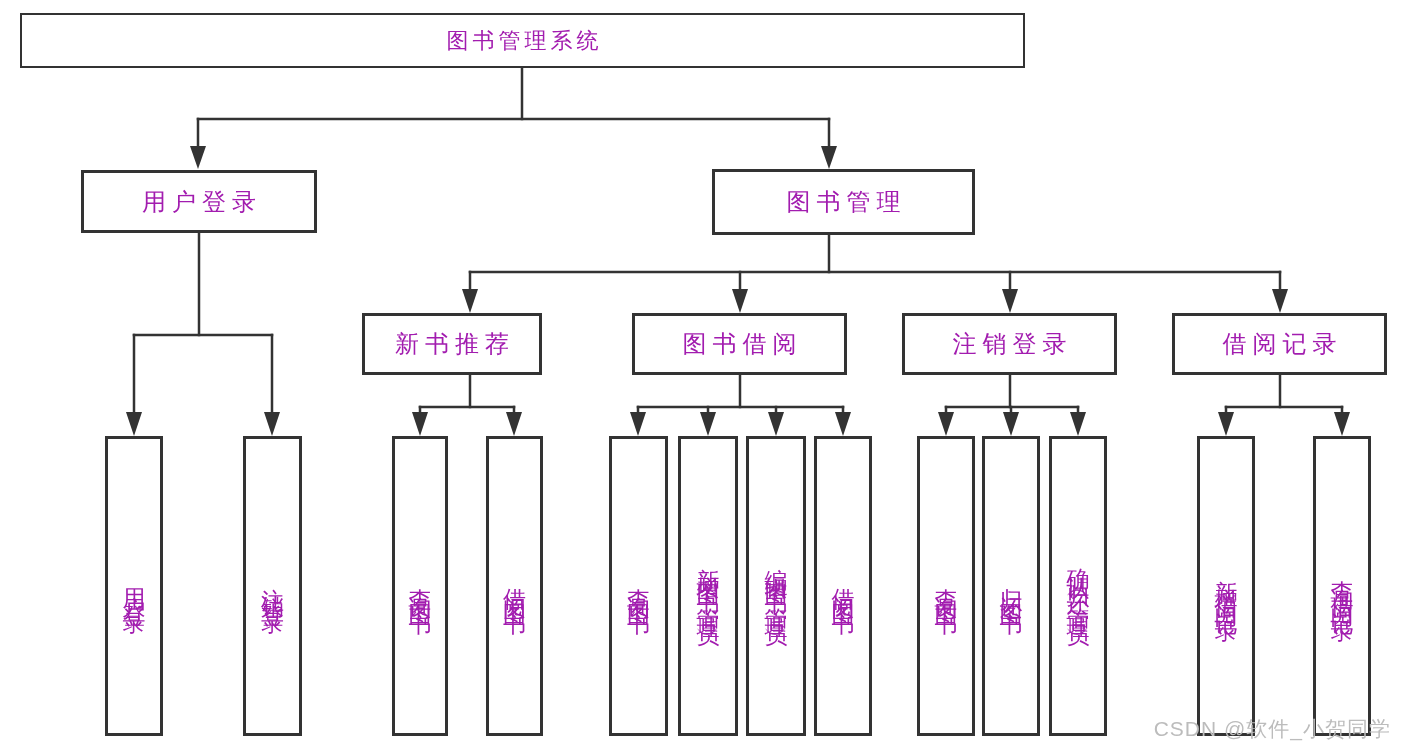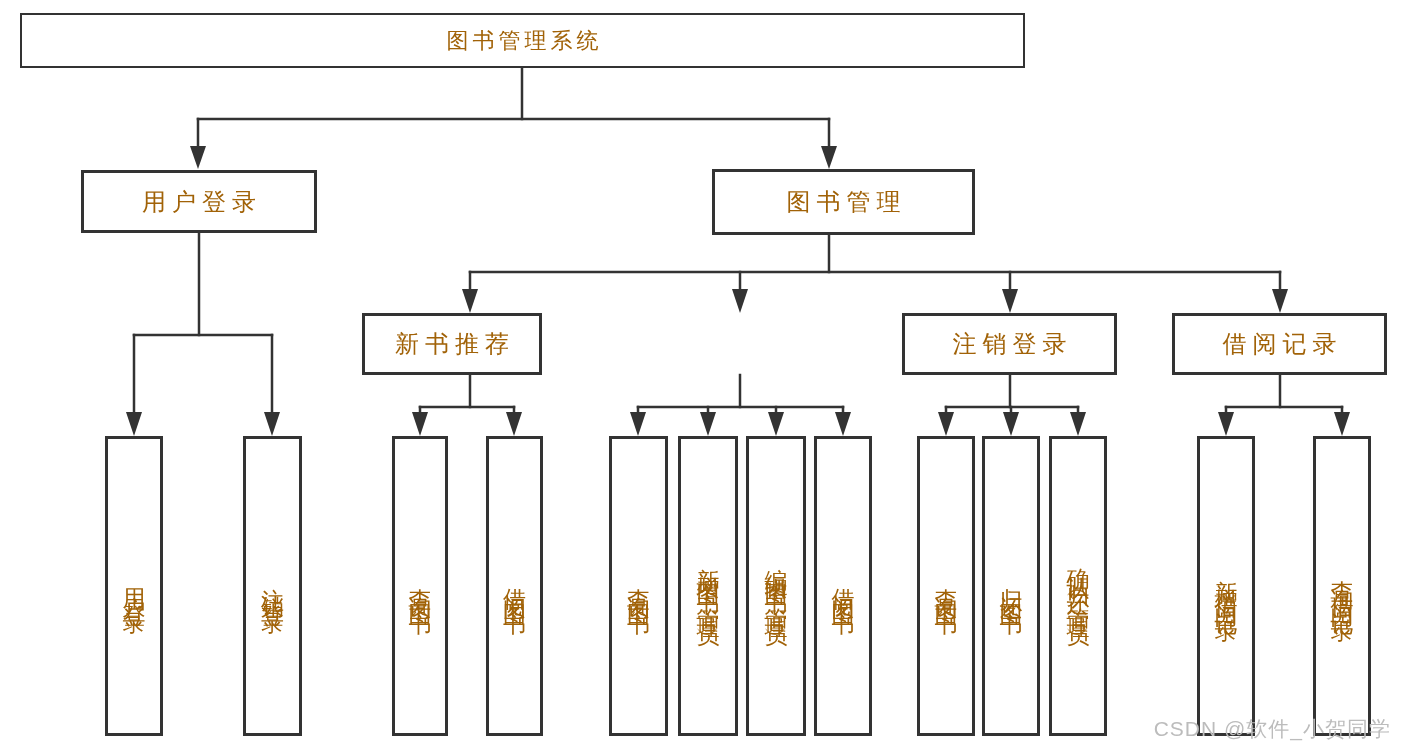--- a/index.html
+++ b/index.html
@@ -18,21 +18,21 @@
     width: 1405px; height: 747px;
     z-index: 1;
   }
   .node {
     position: absolute;
     border: 3px solid #333333;
     background: #ffffff;
     display: flex;
     align-items: center;
     justify-content: center;
-    color: #a16207;
+    color: #a21caf;
     z-index: 2;
   }
   .node.root { border-width: 2px; }
   .node.h span {
     font-size: 24px;
     letter-spacing: 6px;
     text-indent: 6px;
     white-space: nowrap;
   }
   .node.root span {
@@ -148,20 +148,23 @@
   <div class="node h" style="left:81px;top:170px;width:236px;height:63px">
     <span>用户登录</span>
   </div>
   <div class="node h" style="left:712px;top:169px;width:263px;height:66px">
     <span>图书管理</span>
   </div>
 
   <div class="node h" style="left:362px;top:313px;width:180px;height:62px">
     <span>新书推荐</span>
   </div>
+  <div class="node h" style="left:632px;top:313px;width:215px;height:62px">
+    <span>图书借阅</span>
+  </div>
   <div class="node h" style="left:902px;top:313px;width:215px;height:62px">
     <span>注销登录</span>
   </div>
   <div class="node h" style="left:1172px;top:313px;width:215px;height:62px">
     <span>借阅记录</span>
   </div>
 
   <div class="node v" style="left:105px;top:436px;width:58px;height:300px">
     <span>用户登录</span>
   </div>

